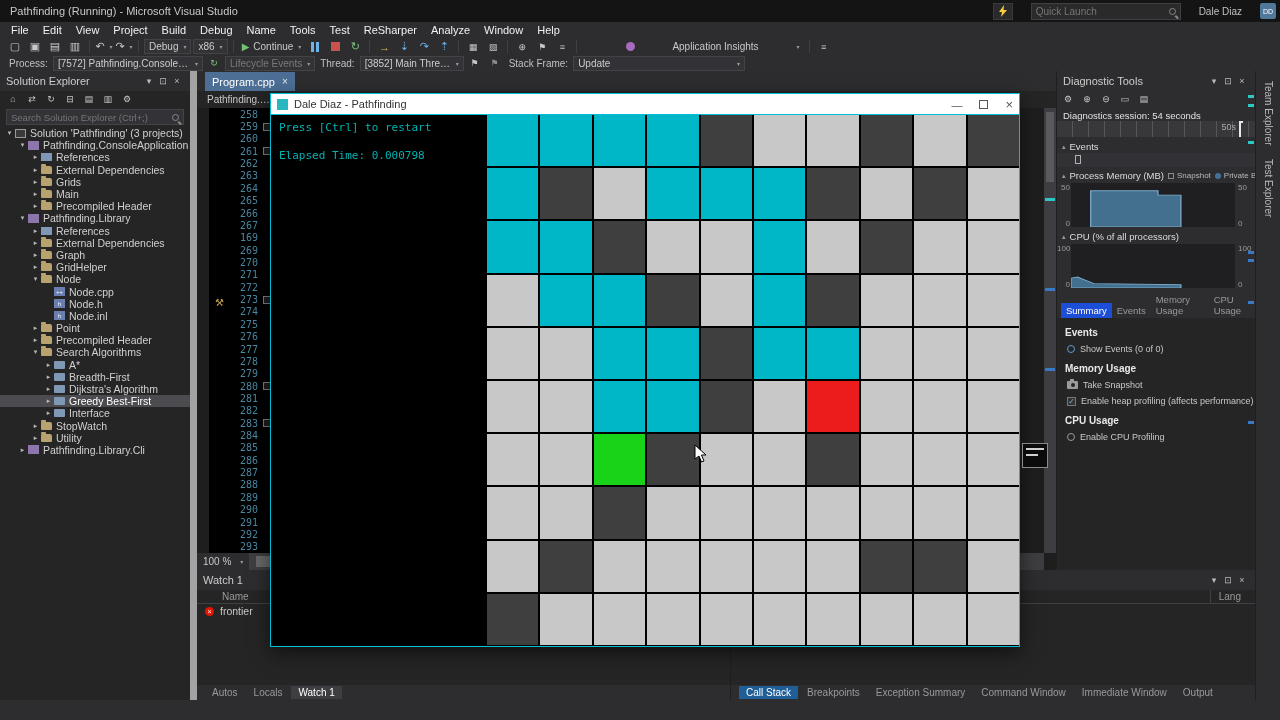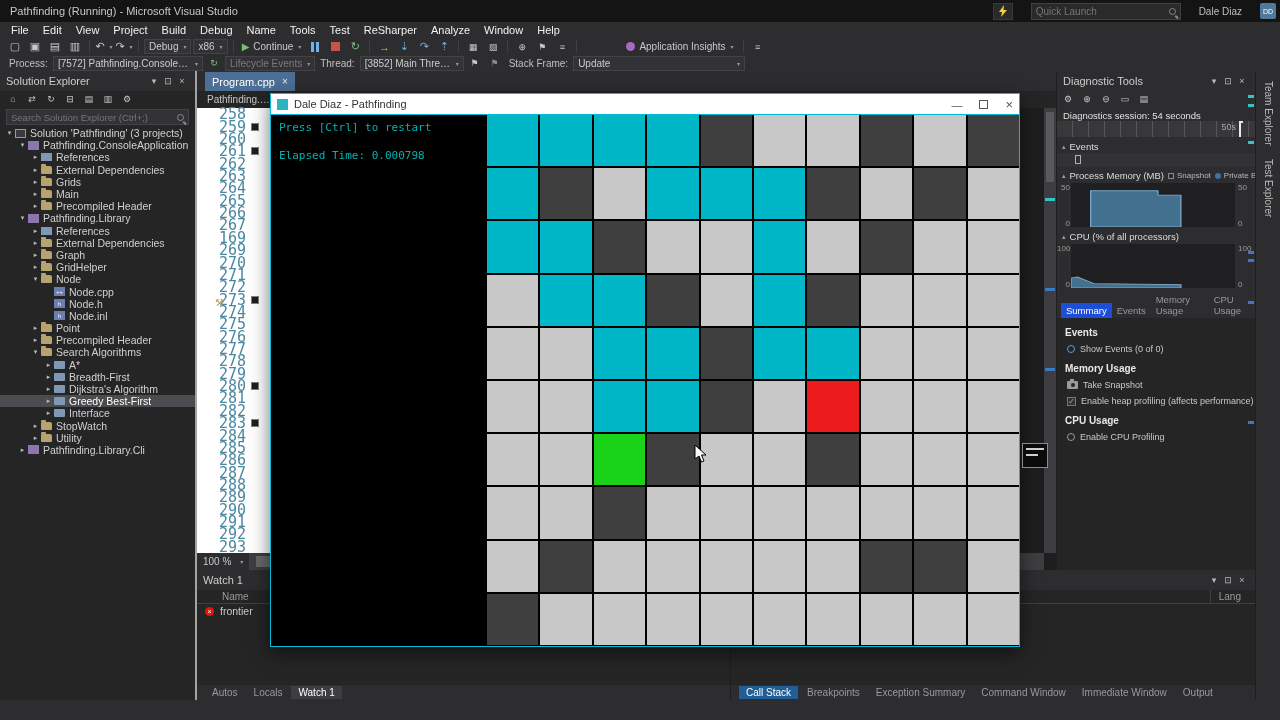--- a/index.html
+++ b/index.html
@@ -32,21 +32,21 @@
   .combo{display:flex;align-items:center;background:#333337;border:1px solid #434346;height:15px;padding:0 4px;font-size:10px;color:#ccc;flex:none;white-space:nowrap;}
   .combo.disabled{color:#7a7a7a;}
   .caret{font-size:6px;color:#999;margin-left:5px;}
   .lbl{font-size:10px;color:#c0c0c0;margin:0 3px;white-space:nowrap;flex:none;}
   .play{color:#71c271;font-size:10px;}
   .pause-bars{width:8px;height:10px;border-left:3px solid #6db3e8;border-right:3px solid #6db3e8;margin:0 4px;}
   .stop-sq{width:9px;height:9px;background:#c8534d;margin:0 4px;}
   .ai-dot{width:9px;height:9px;border-radius:50%;background:#a66bbf;margin-right:4px;}
 
   
-  .sol-exp{left:0;top:71px;width:197px;height:629px;background:#252526;border-right:2px solid #a3a3a3;}
+  .sol-exp{left:0;top:71px;width:197px;height:629px;background:#252526;border-right:7px solid #a3a3a3;}
   .panel-head{height:20px;display:flex;align-items:center;padding:0 6px;color:#cccccc;font-size:11px;background:#2d2d30;}
   .panel-head .sp{flex:1;}
   .ph-ico{width:14px;text-align:center;color:#b8b8b8;font-size:9px;}
   .se-toolbar{display:flex;align-items:center;height:16px;padding-left:4px;gap:1px;background:#252526;}
   .se-search{margin:2px 6px;height:16px;background:#333337;border:1px solid #434346;display:flex;align-items:center;padding:0 4px;}
   .se-search input{flex:1;background:transparent;border:none;outline:none;color:#7f7f7f;font-size:9.5px;font-family:"Liberation Sans",sans-serif;}
   .tree{position:absolute;left:0;top:56px;right:0;bottom:0;overflow:hidden;}
   .tree-row{display:flex;align-items:center;height:12.2px;white-space:nowrap;color:#d0d0d0;font-size:10.5px;}
   .tree-row.sel{background:#4b4b50;color:#fff;}
   .arrow{width:11px;font-size:7px;color:#b8b8b8;text-align:center;flex:none;}
@@ -59,22 +59,22 @@
   .i-cpp,.i-h{background:#6a7fb0;}
   .i-filter{background:#7f98b5;height:8px;border-radius:1px;}
 
   
   .editor{left:197px;top:71px;width:859px;height:499px;background:#1e1e1e;}
   .tabstrip{position:absolute;left:0;top:0;width:100%;height:20px;background:#2d2d30;display:flex;align-items:flex-end;padding-left:8px;}
   .doc-tab{height:19px;background:#4d6f96;color:#fff;display:flex;align-items:center;padding:0 7px;font-size:11px;gap:7px;}
   .doc-tab .x{font-size:10px;color:#e8e8e8;}
   .navbar{position:absolute;left:0;top:20px;width:100%;height:17px;background:#252526;display:flex;align-items:center;padding-left:10px;}
   .nav-combo{max-width:640px;overflow:hidden;text-overflow:ellipsis;white-space:nowrap;color:#c8c8c8;font-size:10px;}
-  .gutter{position:absolute;left:0;top:37px;width:73px;height:445px;background:#ffffff;
-          font-family:"DejaVu Sans Mono",monospace;font-size:15px;color:#4b88a2;}
+  .gutter{position:absolute;left:12px;top:37px;width:73px;height:445px;background:#000000;
+          font-family:"DejaVu Sans Mono",monospace;font-size:10px;color:#4b88a2;}
   .ln{height:12.36px;display:flex;align-items:center;}
   .ln .num{width:49px;text-align:right;}
   .fold{width:8px;height:8px;border:1px solid #808080;margin-left:5px;background:#1e1e1e;}
   .wrench{position:absolute;left:18px;top:226px;font-size:10px;color:#c0a050;}
   .ed-bottom{position:absolute;left:0;top:482px;width:847px;height:17px;background:#2d2d30;display:flex;align-items:center;}
   .zoom{display:flex;align-items:center;padding:0 6px;color:#c8c8c8;font-size:10px;gap:4px;border-right:1px solid #3f3f46;height:100%;}
   .hscroll{flex:1;height:100%;background:#3e3e42;position:relative;}
   .hthumb{position:absolute;left:6px;top:3px;width:58px;height:11px;background:#686868;}
   .vscroll{position:absolute;right:0;top:37px;width:12px;height:445px;background:#3e3e42;}
   .vthumb{position:absolute;left:2px;top:4px;width:8px;height:70px;background:#5a5a5e;}
@@ -226,21 +226,21 @@
     <span class="icon" style="color:#6db3e8;">↷</span>
     <span class="icon" style="color:#6db3e8;">⇡</span>
     <span class="sep"></span>
     <span class="icon small">▦</span>
     <span class="icon small">▧</span>
     <span class="sep"></span>
     <span class="icon small">⊕</span>
     <span class="icon small">⚑</span>
     <span class="icon small">≡</span>
     <span class="sep"></span>
-    <span class="icon" style="width:auto;padding:0 4px;margin-left:40px;">
+    <span class="icon" style="width:auto;padding:0 4px;margin-left:40px;gap:33px;">
       <span class="ai-dot"></span>
       <span style="font-size:10px;color:#c8c8c8;">Application Insights</span>
       <span class="caret">▾</span>
     </span>
     <span class="sep"></span>
     <span class="icon small">≡</span>
   </div>
 
   <div class="abs tbrow tb2">
     <span class="lbl">Process:</span>

